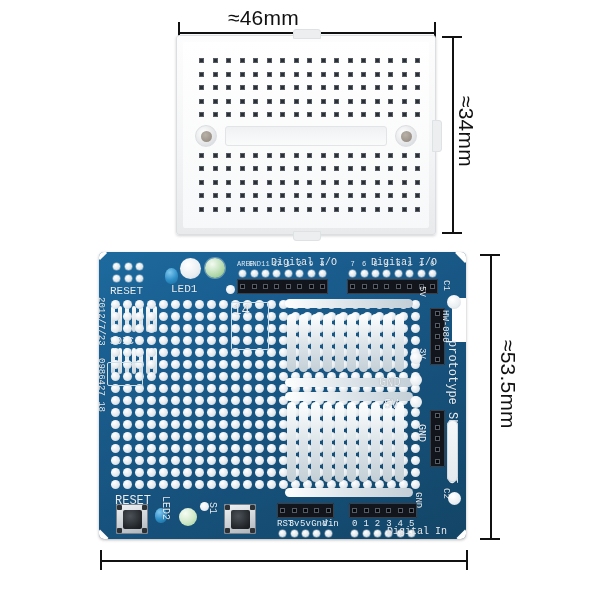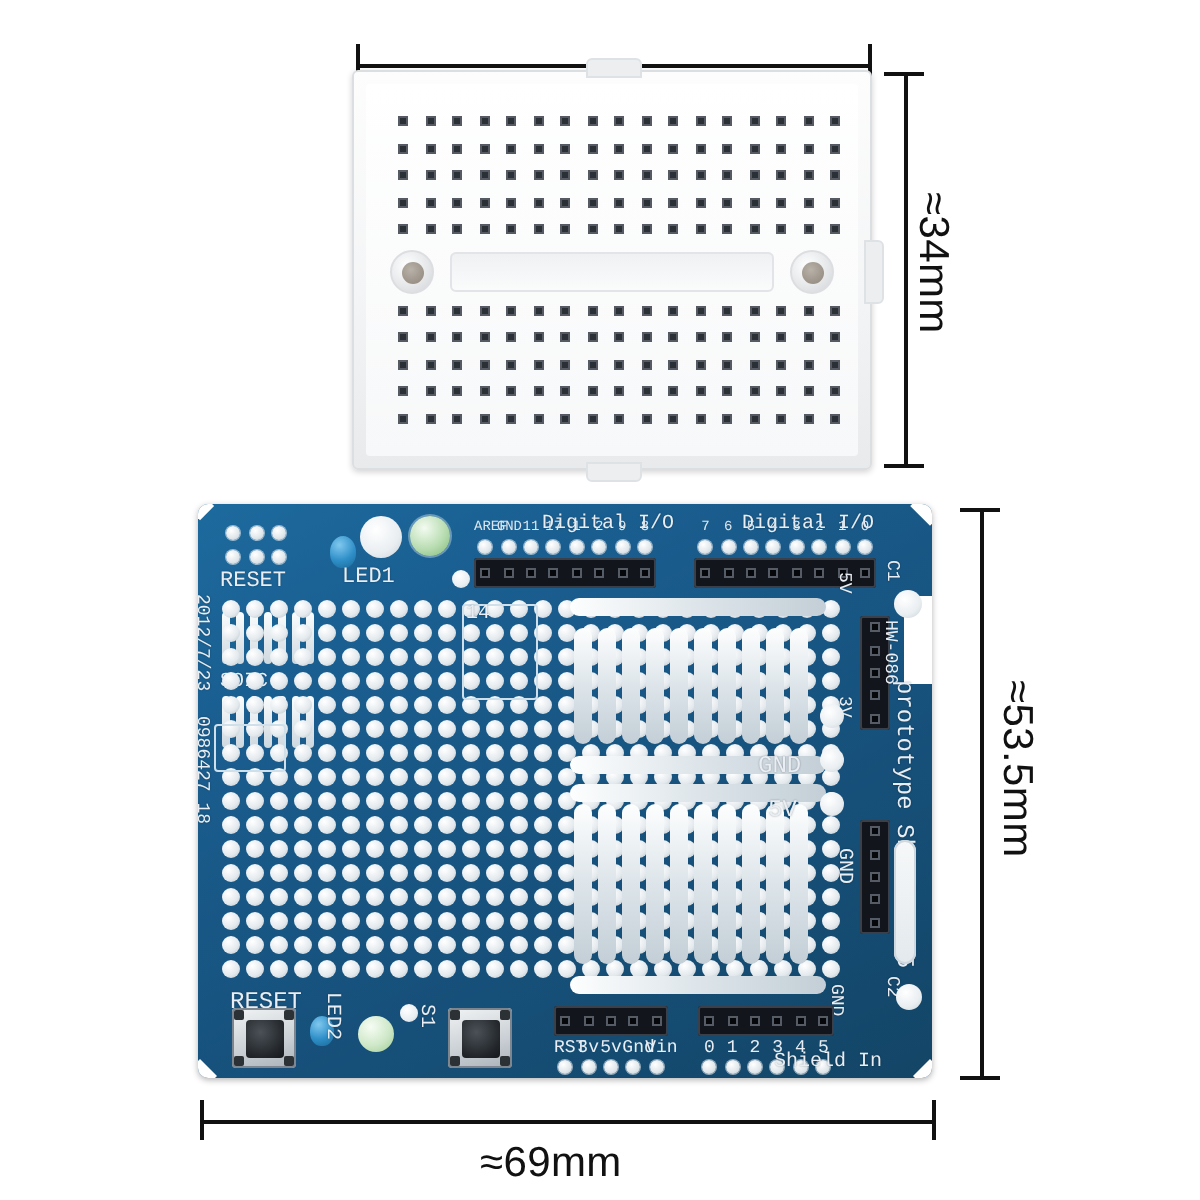--- a/index.html
+++ b/index.html
@@ -92,20 +92,21 @@
   .cap-blue{position:absolute;border-radius:50% 50% 45% 45%;
             background:radial-gradient(circle at 36% 28%,#7fc8ef,#2f8fc8 55%,#1a6898);}
   #slot{position:absolute;border-radius:6px;background:
         linear-gradient(180deg,#f6f8f9,#e3e9ed);box-shadow:inset 0 0 0 1px #cfd8de;}
 </style>
 </head>
 <body>
 
 <div id="stage">
 
+  <div class="dim-label" id="lbl-46" style="left:228px;top:6px;">≈46mm</div>
   <div class="dim-line-h" style="left:178px;top:32px;width:256px;"></div>
   <div class="tick-v" style="left:178px;top:22px;height:20px;"></div>
   <div class="tick-v" style="left:434px;top:22px;height:20px;"></div>
 
   <div class="dim-line-v" style="left:452px;top:36px;height:196px;"></div>
   <div class="tick-h" style="left:442px;top:36px;width:20px;"></div>
   <div class="tick-h" style="left:442px;top:232px;width:20px;"></div>
   <div class="dim-label vert" style="left:478px;top:96px;transform:rotate(90deg);">≈34mm</div>
 
   <div id="breadboard">
@@ -2113,21 +2114,21 @@
         <div class="bus-v" style="left: 224px; top: 150px; height: 80px;"></div>
         <div class="bus-v" style="left: 236px; top: 150px; height: 80px;"></div>
         <div class="bus-v" style="left: 248px; top: 150px; height: 80px;"></div>
         <div class="bus-v" style="left: 260px; top: 150px; height: 80px;"></div>
         <div class="bus-v" style="left: 272px; top: 150px; height: 80px;"></div>
         <div class="bus-v" style="left: 284px; top: 150px; height: 80px;"></div>
         <div class="bus-v" style="left: 296px; top: 150px; height: 80px;"></div>
       </div>
 
     <div class="silk-box" style="left:132px;top:50px;width:36px;height:46px;"></div>
-    <div class="silk" style="left:134px;top:50px;font-size:10px;">14</div>
+    <div class="silk" style="left:134px;top:50px;font-size:14px;">14</div>
     <div class="silk-box" style="left:8px;top:110px;width:34px;height:22px;"></div>
 
     <div class="silk" style="left:280px;top:124px;font-size:12px;">GND</div>
     <div class="silk" style="left:285px;top:146px;font-size:12px;">5V</div>
 
     <div class="hdr v" id="rt-hdr" style="left: 331px; top: 56px; width: 15px; height: 57px;">
         <span class="cell">
           <i></i>
         </span>
         <span class="cell">
@@ -2284,21 +2285,21 @@
         <span class="pd">
           <i></i>
         </span>
         <span class="pd">
           <i></i>
         </span>
         <span class="pd">
           <i></i>
         </span>
       </div>
-    <div class="silk" style="left:288px;top:274px;font-size:10px;">Shield In</div>
+    <div class="silk" style="left:288px;top:274px;font-size:10px;">Digital In</div>
   <div style="position: absolute; left: 138px; top: 8px; display: flex;">
         <span style="width: 11.4px; text-align: center; font-size: 7px; color: rgb(220, 230, 238); font-family: &quot;Liberation Mono&quot;, monospace;">AREF</span>
         <span style="width: 11.4px; text-align: center; font-size: 7px; color: rgb(220, 230, 238); font-family: &quot;Liberation Mono&quot;, monospace;">GND</span>
         <span style="width: 11.4px; text-align: center; font-size: 7px; color: rgb(220, 230, 238); font-family: &quot;Liberation Mono&quot;, monospace;">11</span>
         <span style="width: 11.4px; text-align: center; font-size: 7px; color: rgb(220, 230, 238); font-family: &quot;Liberation Mono&quot;, monospace;">17</span>
         <span style="width: 11.4px; text-align: center; font-size: 7px; color: rgb(220, 230, 238); font-family: &quot;Liberation Mono&quot;, monospace;">1</span>
         <span style="width: 11.4px; text-align: center; font-size: 7px; color: rgb(220, 230, 238); font-family: &quot;Liberation Mono&quot;, monospace;">2</span>
         <span style="width: 11.4px; text-align: center; font-size: 7px; color: rgb(220, 230, 238); font-family: &quot;Liberation Mono&quot;, monospace;">9</span>
         <span style="width: 11.4px; text-align: center; font-size: 7px; color: rgb(220, 230, 238); font-family: &quot;Liberation Mono&quot;, monospace;">8</span>
       </div>
@@ -2315,15 +2316,14 @@
     </div>
 
   <div class="dim-line-v" style="left:490px;top:254px;height:284px;"></div>
   <div class="tick-h" style="left:480px;top:254px;width:20px;"></div>
   <div class="tick-h" style="left:480px;top:538px;width:20px;"></div>
   <div class="dim-label vert" style="left:520px;top:340px;transform:rotate(90deg);">≈53.5mm</div>
 
   <div class="dim-line-h" style="left:100px;top:560px;width:366px;"></div>
   <div class="tick-v" style="left:100px;top:550px;height:20px;"></div>
   <div class="tick-v" style="left:466px;top:550px;height:20px;"></div>
-  <div class="dim-label" style="left:240px;top:570px;">≈69mm</div>
 
 </div>
 
 </body></html>

